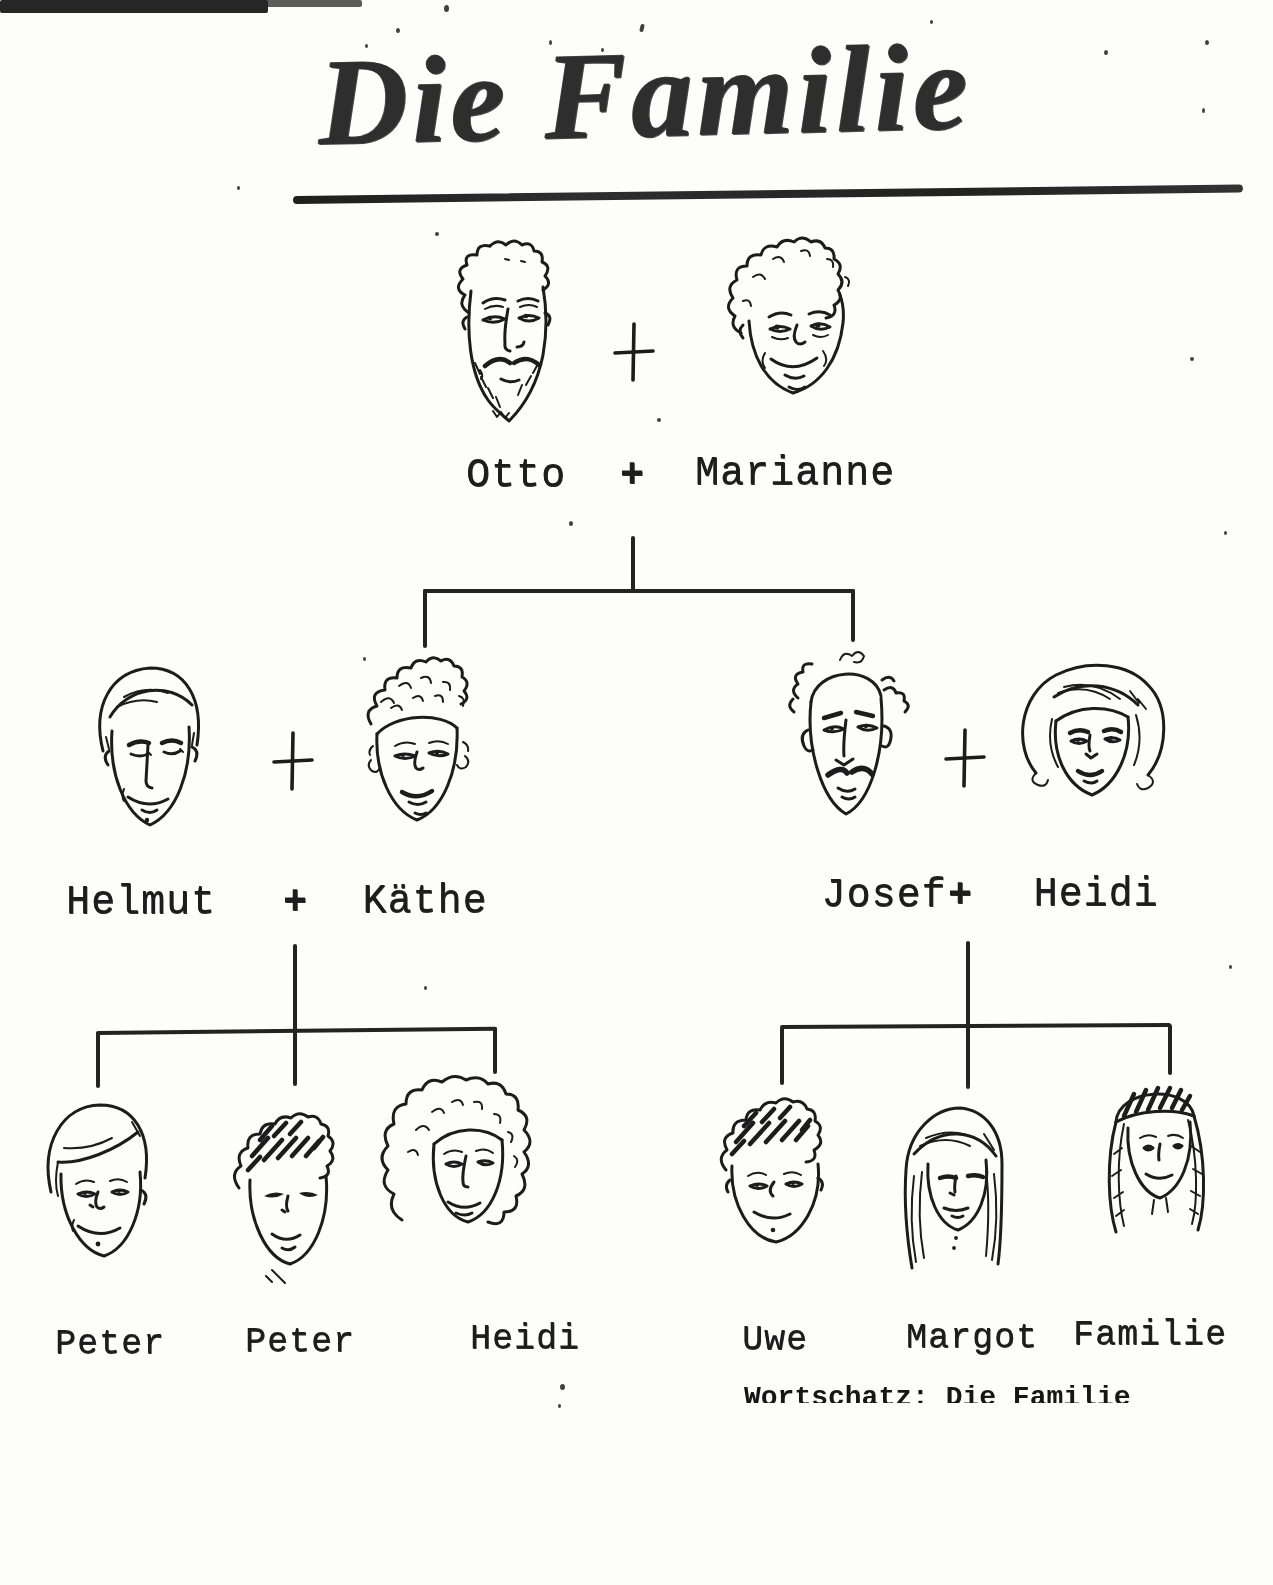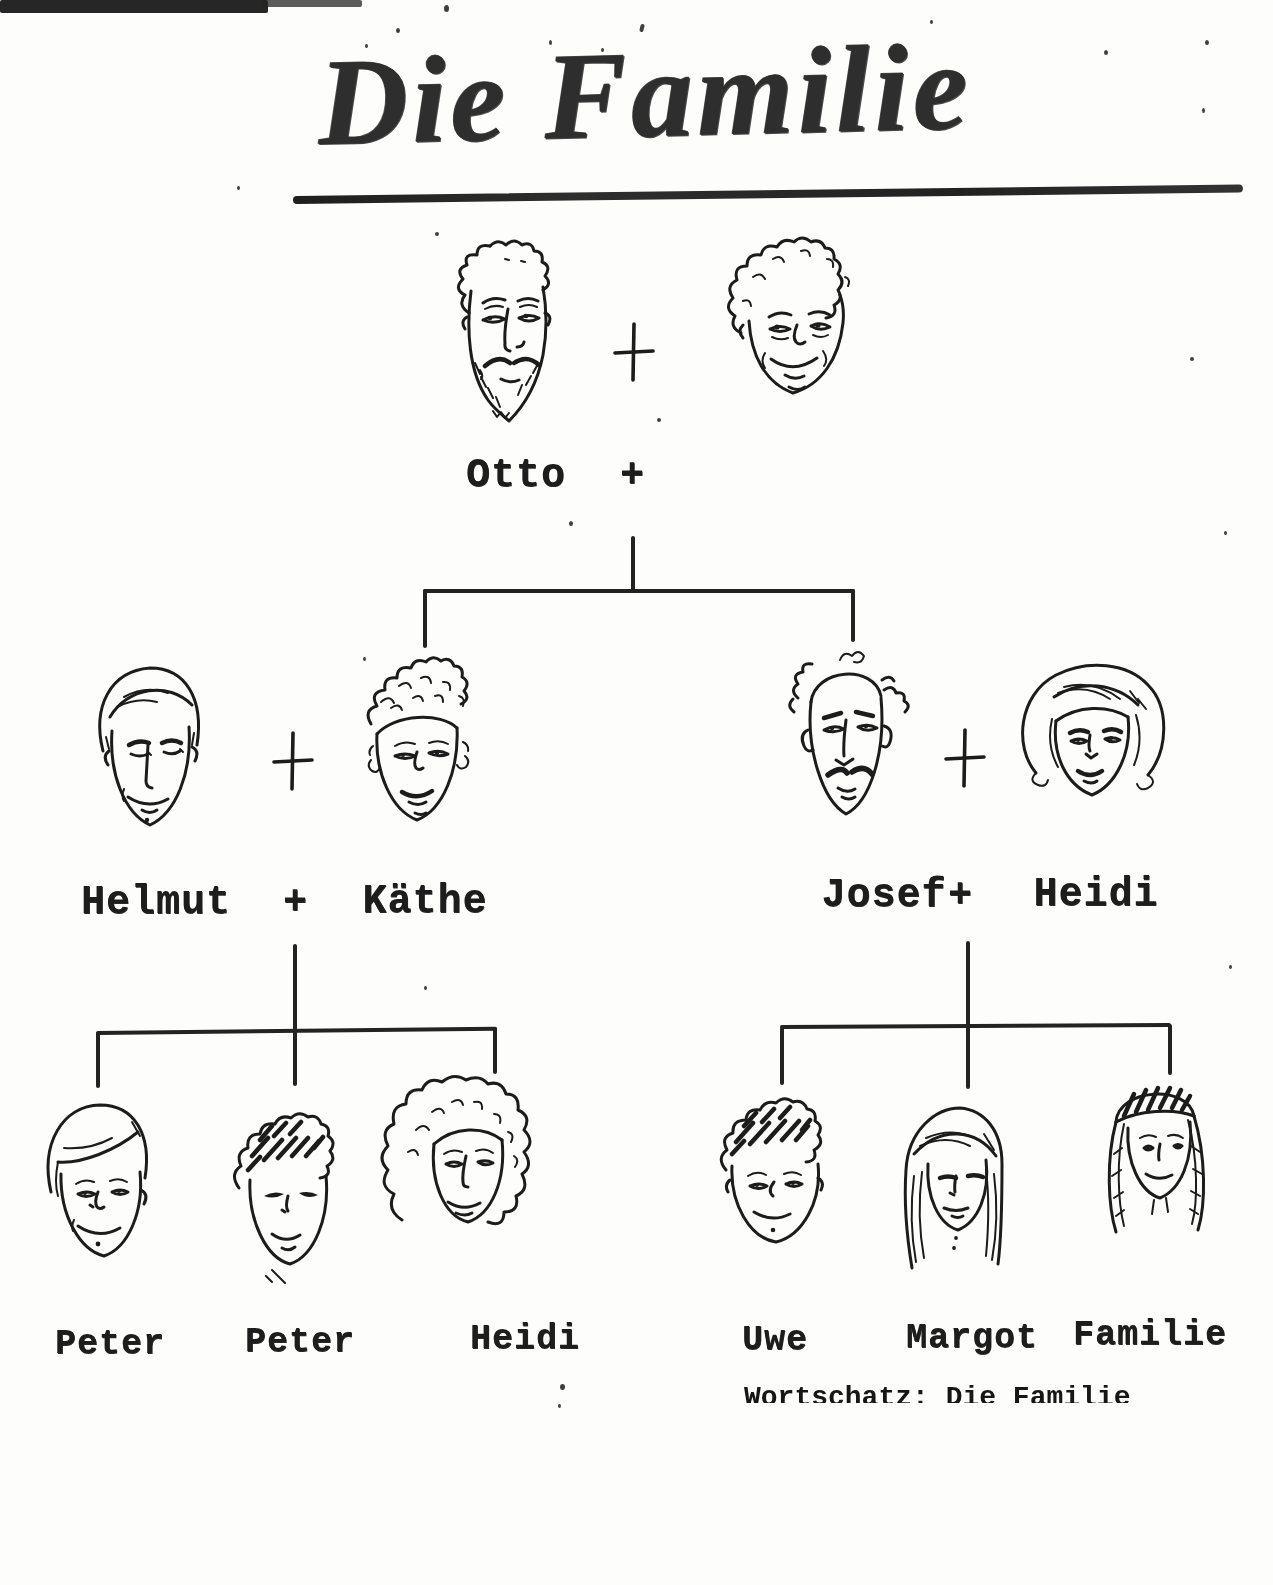--- a/index.html
+++ b/index.html
@@ -19,21 +19,21 @@
     text-shadow:1px 1px 0 #4a4a4a, -0.5px -0.5px 0 #555;
   }
   .title-rule{
     position:absolute;left:293px;top:196px;width:950px;height:8px;
     background:linear-gradient(90deg,#1f1f1f,#2e2e2e 30%,#222 70%,#333);
     transform:rotate(-0.7deg);transform-origin:left center;border-radius:4px;
   }
   
   .pname{
     position:absolute;transform:translateX(-50%);
-    font-weight:700;font-size:40px;line-height:44px;white-space:nowrap;
+    font-weight:400;font-size:40px;line-height:44px;white-space:nowrap;
     letter-spacing:1px;color:#1d1d1d;text-shadow:.6px .6px 0 #2a2a2a;
   }
   .pname.small{font-size:35px;}
   .uplus{
     position:absolute;transform:translateX(-50%);
     font-weight:700;font-size:40px;line-height:44px;color:#1d1d1d;
     text-shadow:.6px .6px 0 #2a2a2a;
   }
   
   .line{position:absolute;background:#232323;border-radius:2px;}
@@ -125,20 +125,21 @@
     <path class="w2" d="M59 112 q8 4 16 1 M100 110 q8 4 15 0"></path>
     <path d="M84 100 q-5 12 -1 17 q4 4 9 0"></path>
     <path d="M58 134 q22 16 46 -1"></path>
     <path class="w2" d="M52 128 q-5 8 0 15 M110 126 q6 8 1 15"></path>
     <path d="M72 150 q10 6 19 1 M76 162 q9 5 16 0"></path>
     <path d="M30 100 q-6 6 0 13"></path>
   </svg>
 
   <div class="pname" style="left:516px;top:454px">Otto</div>
   <div class="uplus" style="left:632px;top:454px">+</div>
+  <div class="pname" style="left:795px;top:452px">Marianne</div>
 
   <div class="line" style="left:631px;top:536px;width:4px;height:56px"></div>
   <div class="line" style="left:423px;top:589px;width:432px;height:4px"></div>
   <div class="line" style="left:423px;top:589px;width:4px;height:59px"></div>
   <div class="line" style="left:851px;top:589px;width:4px;height:53px"></div>
 
   <svg class="face" style="left:84px;top:655px" width="135" height="185" viewBox="0 0 135 185">
     <path d="M19 96 C8 52 26 16 66 13 C102 13 120 44 113 90"></path>
     <path d="M26 62 C44 32 84 26 108 50"></path>
     <path class="w2" d="M40 42 q22 -12 44 -4 M33 52 q20 -10 40 -5 M22 82 l3 12 M110 78 l-2 12"></path>
@@ -166,21 +167,21 @@
     <path class="w2" d="M26 96 q-5 4 -3 9 M24 110 q-5 6 1 11 q6 3 8 -4 M116 92 q6 3 5 9 M118 106 q6 5 1 11 q-6 4 -9 -2"></path>
     <path class="w2" d="M48 96 q10 -6 20 -2 M82 93 q10 -4 19 1"></path>
     <path d="M48 106 q10 -4 20 0 q-10 5 -20 0 M82 103 q10 -4 19 1 q-10 4 -19 -1"></path>
     <circle class="fill" cx="56" cy="105" r="2.1"></circle>
       <circle class="fill" cx="90" cy="103" r="2.1"></circle>
     <path d="M70 102 q-4 12 -1 16 q3 3 7 0"></path>
     <path class="w4" d="M55 142 q15 9 30 -1"></path>
     <path d="M62 152 q9 5 17 0 M68 163 q6 3 11 0"></path>
   </svg>
 
-  <div class="pname" style="left:156px;top:881px">Helmut</div>
+  <div class="pname" style="left:141px;top:881px">Helmut</div>
   <div class="uplus" style="left:295px;top:881px">+</div>
   <div class="pname" style="left:425px;top:880px">Käthe</div>
 
   <div class="line" style="left:293px;top:944px;width:4px;height:142px"></div>
   <div class="line" style="left:96px;top:1031px;width:401px;height:4px;transform:rotate(-0.6deg);transform-origin:left center"></div>
   <div class="line" style="left:96px;top:1032px;width:4px;height:56px"></div>
   <div class="line" style="left:493px;top:1027px;width:4px;height:47px"></div>
 
   <svg class="face" style="left:778px;top:638px" width="140" height="200" viewBox="0 0 140 200">
     <path d="M33 64 C37 30 96 26 103 58"></path>

